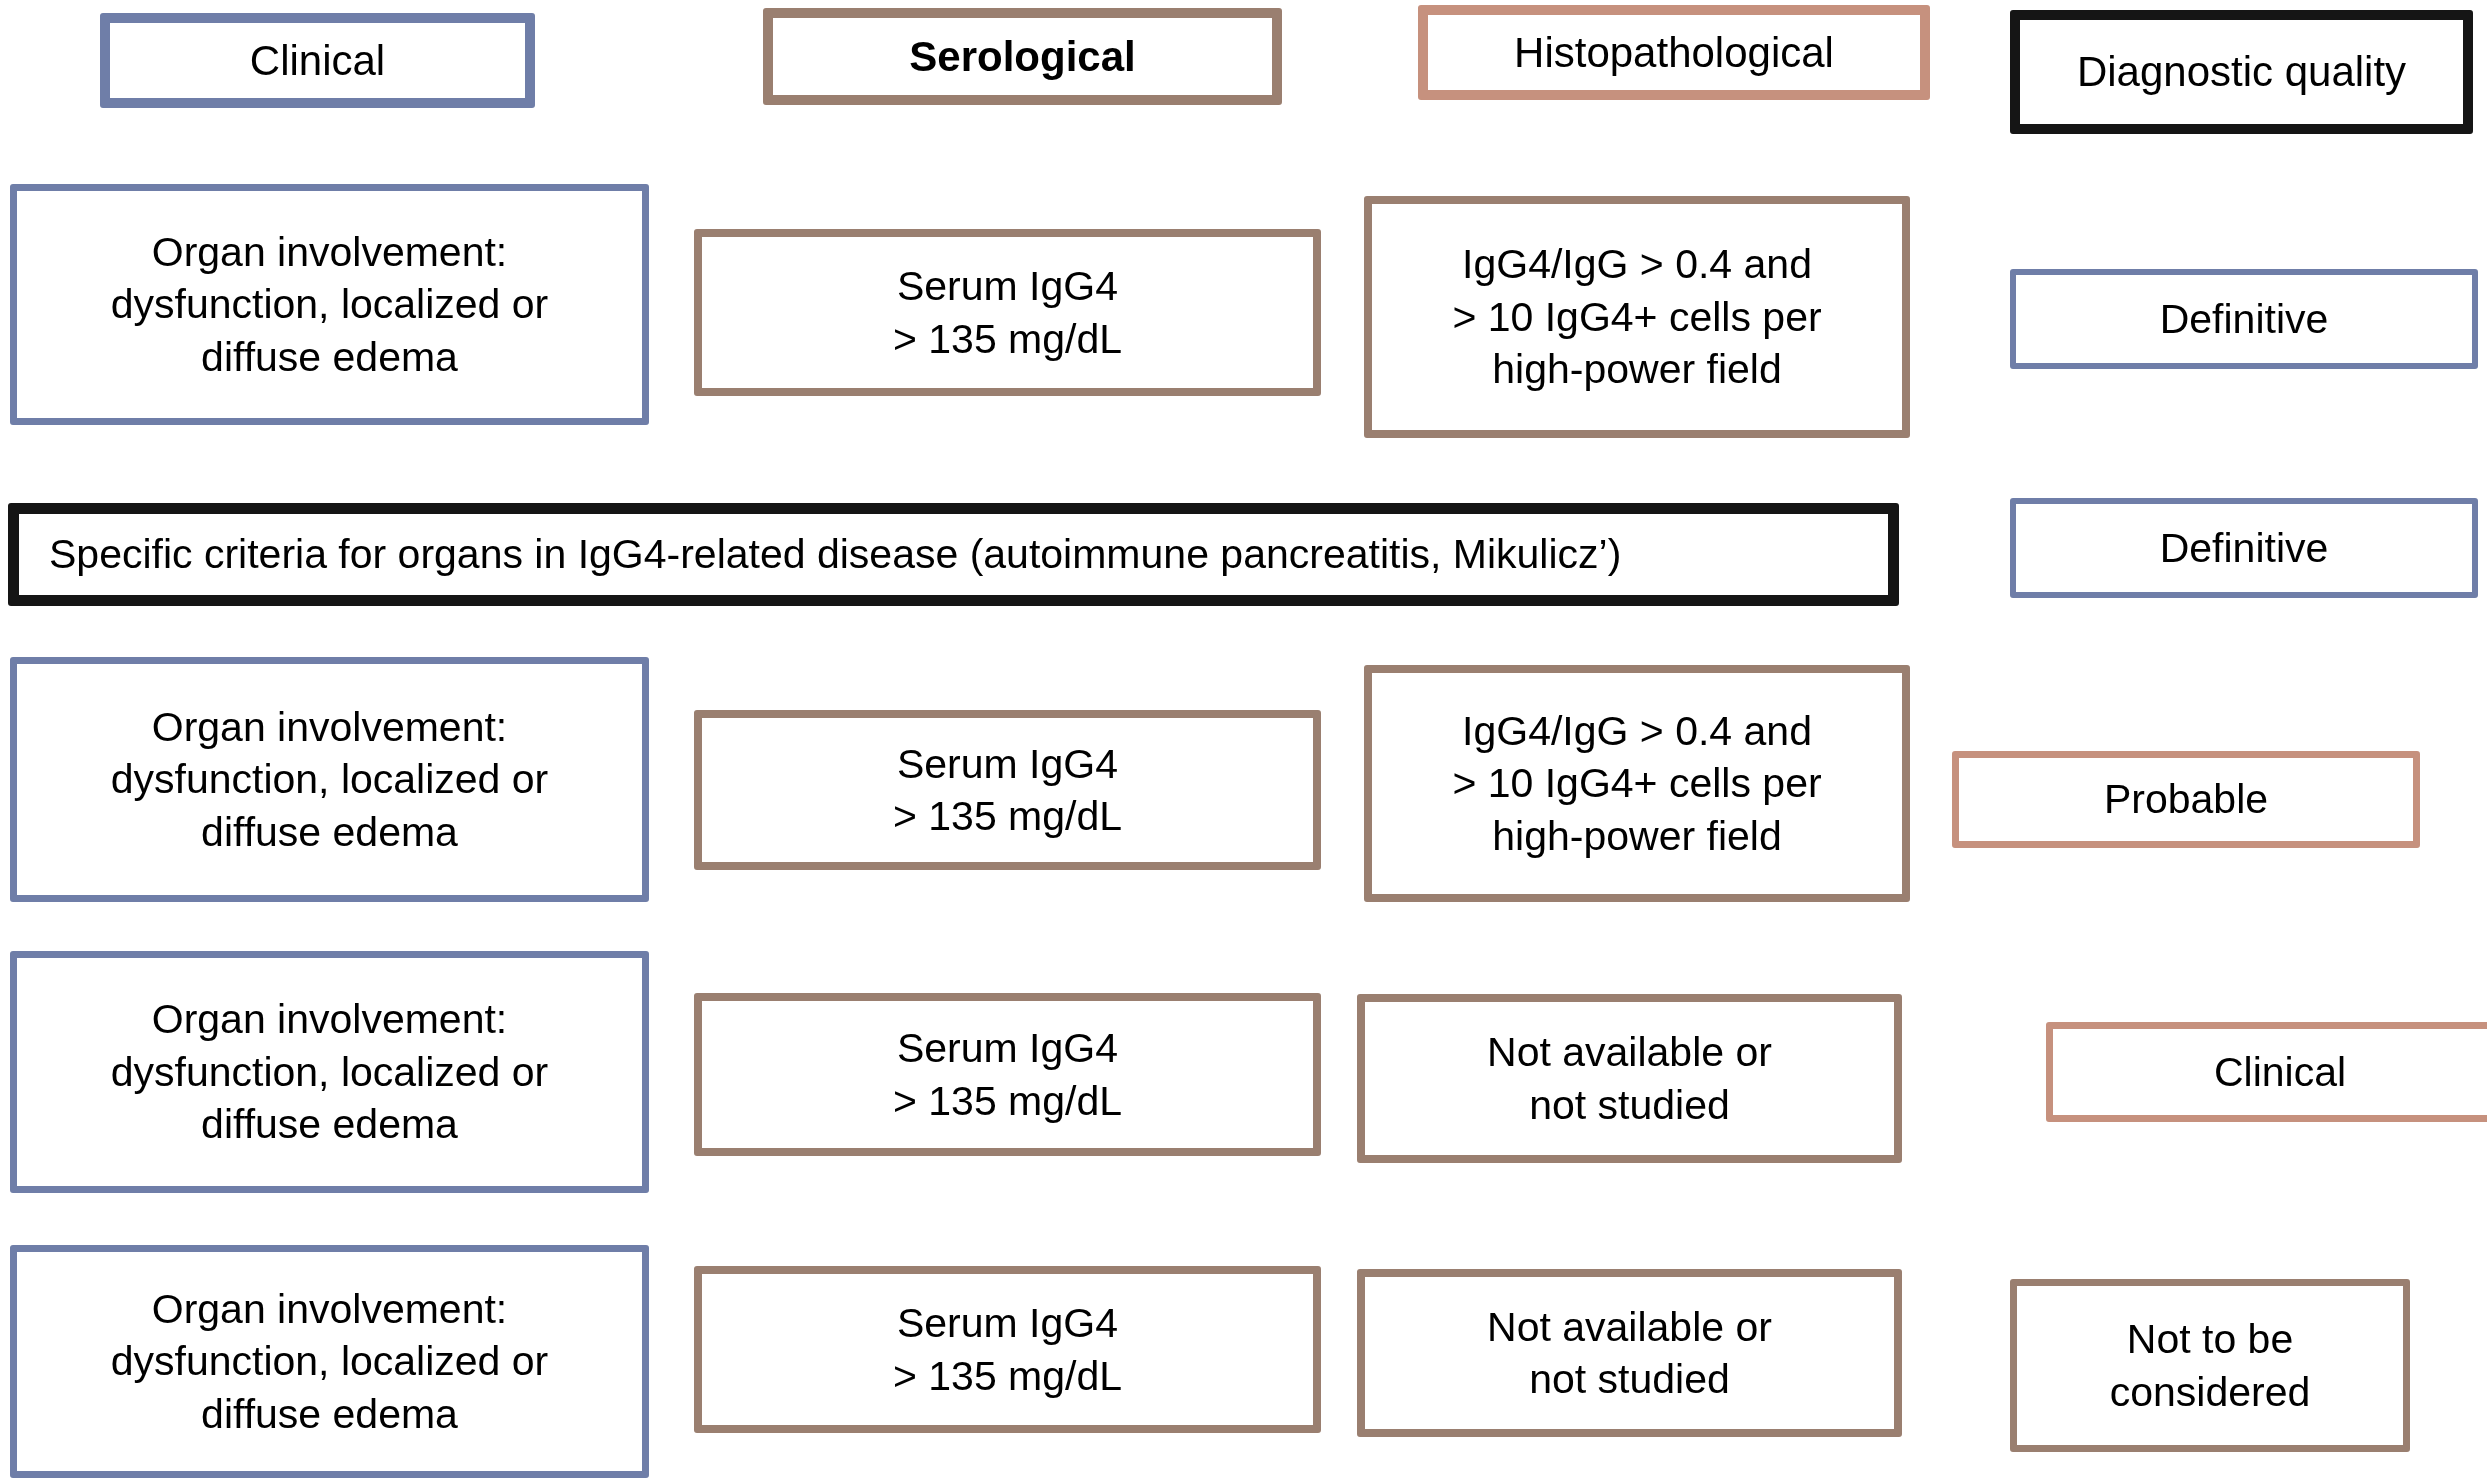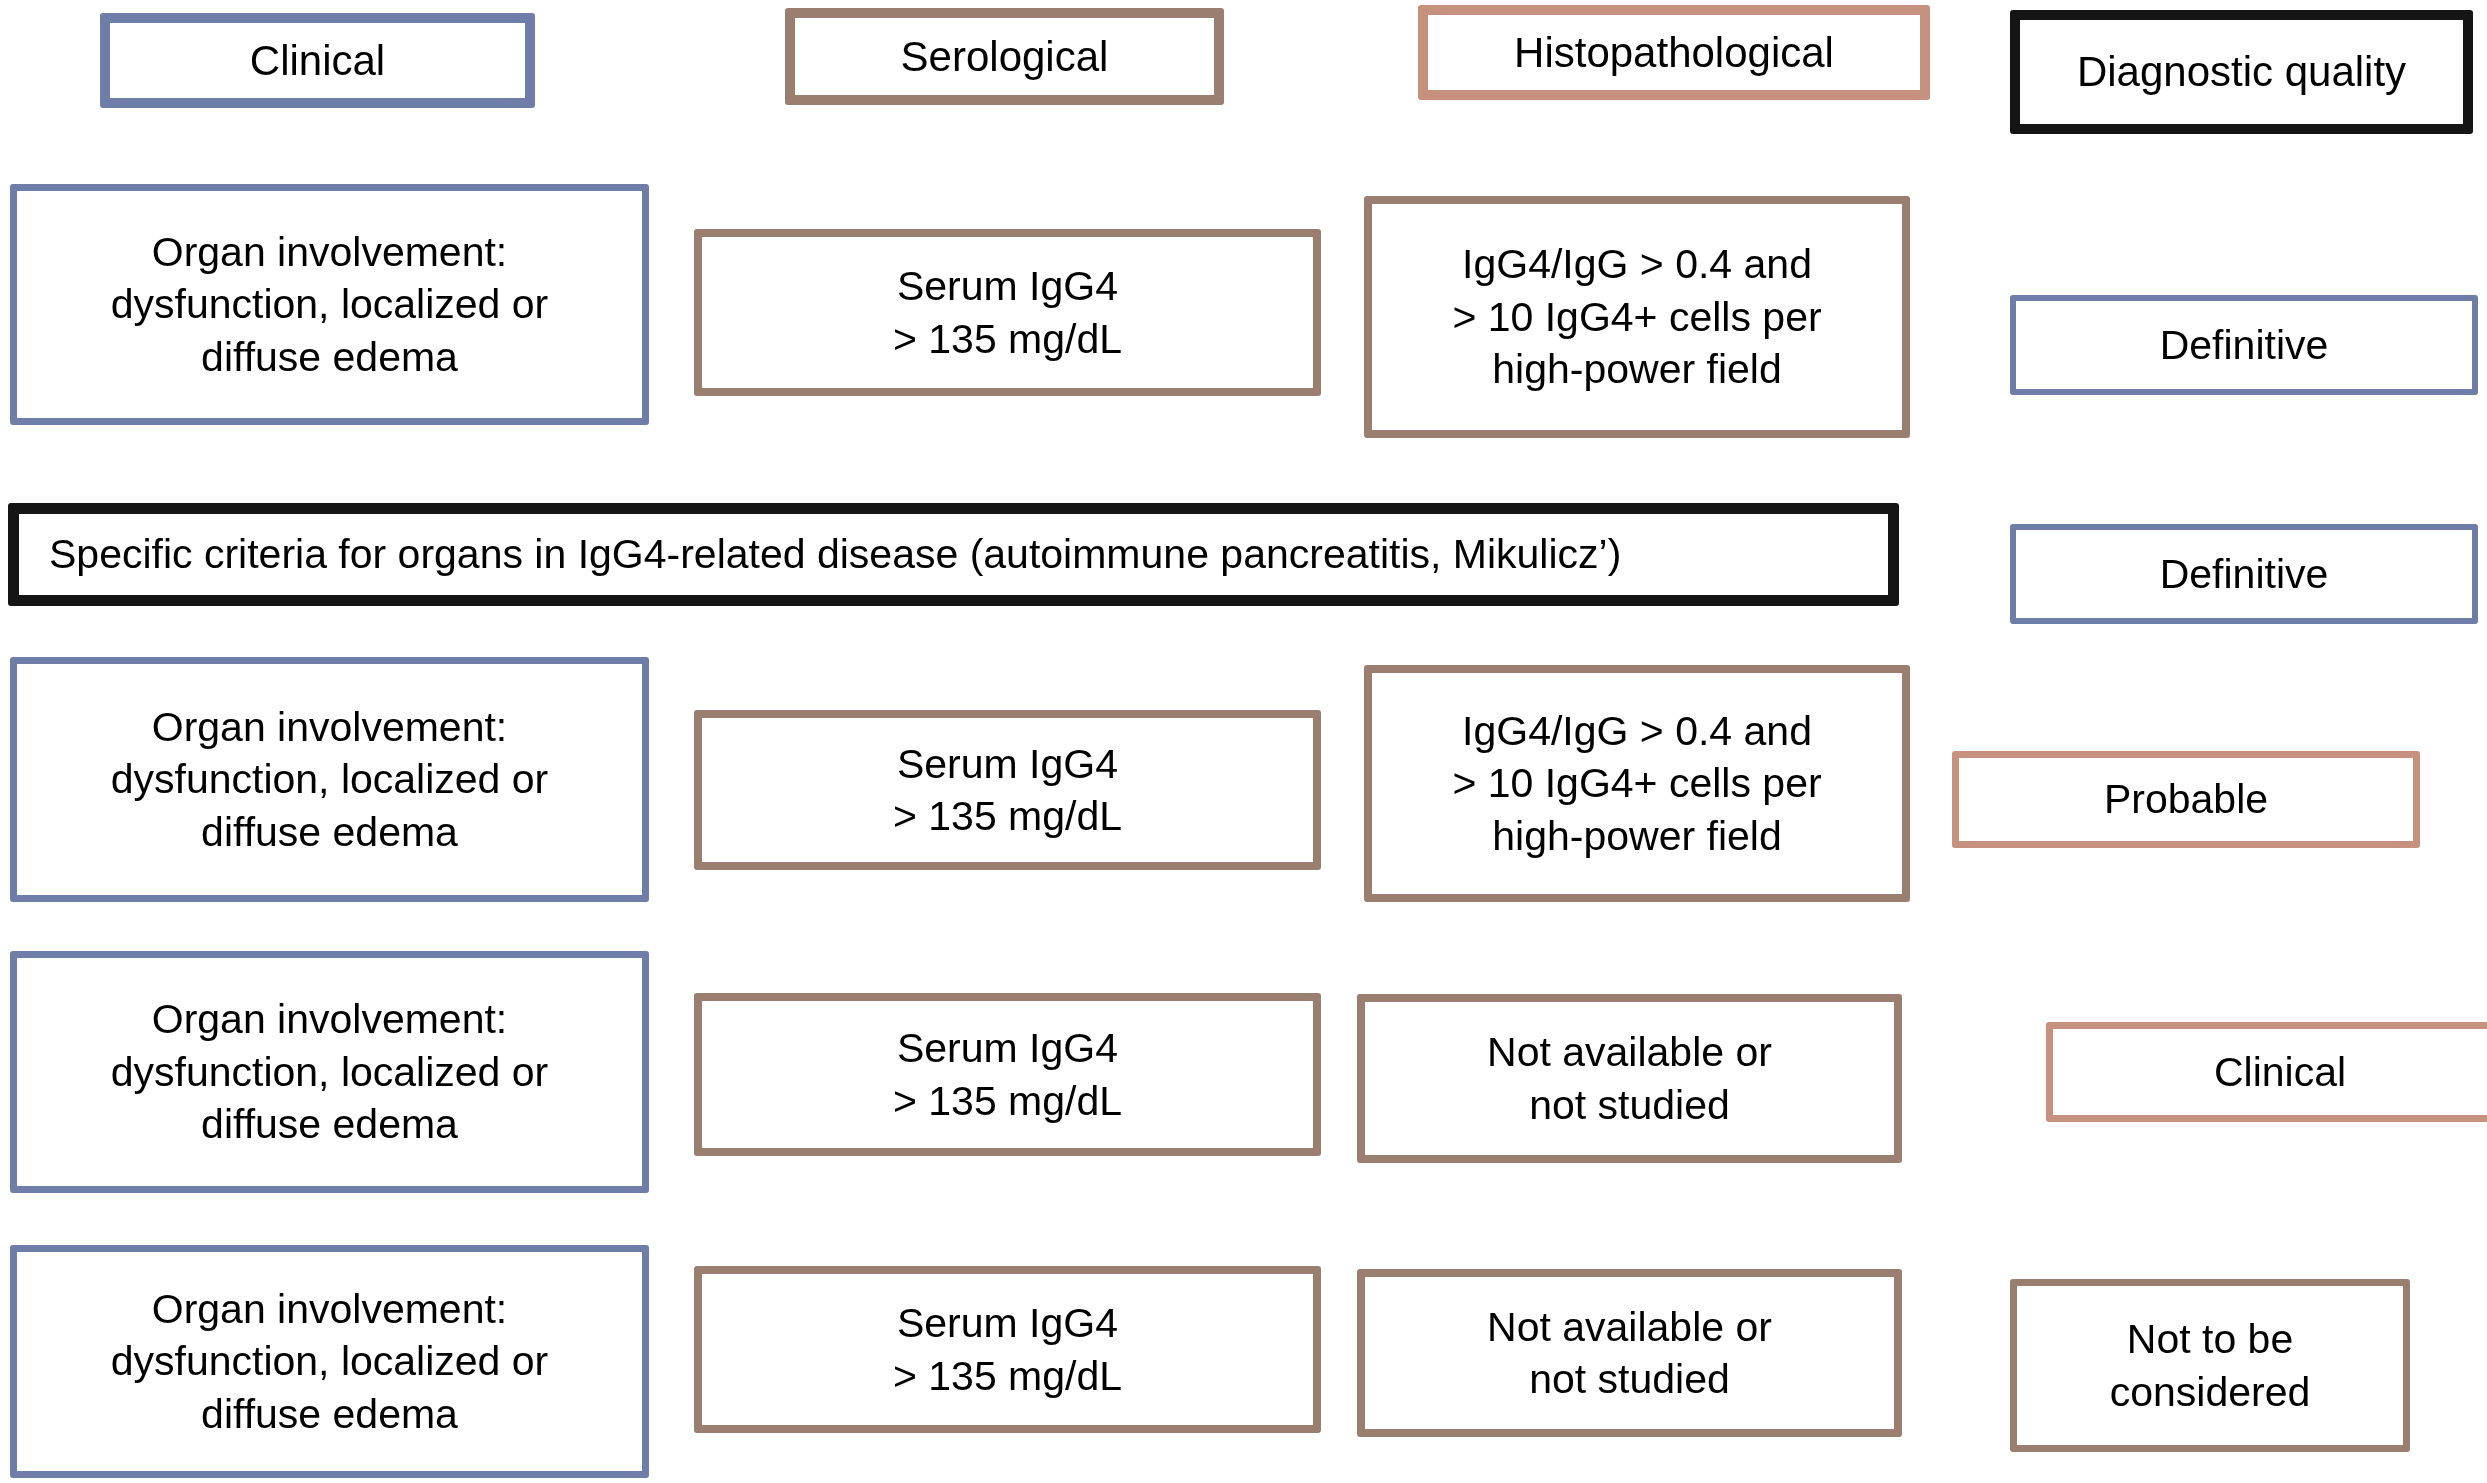--- a/index.html
+++ b/index.html
@@ -24,37 +24,37 @@
     line-height:1.28;
     border-style:solid;
     border-width:8px;
     border-radius:3px;
   }
   .header{border-width:10px;font-size:42px;}
   .b-blue{border-color:var(--blue);}
   .b-brown{border-color:var(--brown);}
   .b-salmon{border-color:var(--salmon);margin-left:36px;}
   .b-black{border-color:var(--black);}
-  .bw6{border-width:6px;margin-top:26px;}
+  .bw6{border-width:6px;}
   .bw7{border-width:7px;}
   .bw8{border-width:8px;}
   .bw11{border-width:11px;}
   .wide{
     justify-content:flex-start;
     text-align:center;
     padding:0 20px 0 30px;
   }
 </style>
 </head>
 <body>
 
 <div class="canvas">
 
   <div class="box header b-blue" style="left:100px;top:13px;width:435px;height:95px;">Clinical</div>
-  <div class="box header b-brown" style="left:785px;top:8px;width:439px;height:97px;">Serological</div>
+  <div class="box header b-brown" style="left:763px;top:8px;width:519px;height:97px;font-weight:bold;">Serological</div>
   <div class="box header b-salmon" style="left:1382px;top:5px;width:512px;height:95px;">Histopathological</div>
   <div class="box header b-black" style="left:2010px;top:10px;width:463px;height:124px;">Diagnostic quality</div>
 
   <div class="box b-blue bw7" style="left:10px;top:184px;width:639px;height:241px;">Organ involvement:
 dysfunction, localized or
 diffuse edema</div>
   <div class="box b-brown bw8" style="left:694px;top:229px;width:627px;height:167px;">Serum IgG4
 &gt; 135 mg/dL</div>
   <div class="box b-brown bw8" style="left:1364px;top:196px;width:546px;height:242px;">IgG4/IgG &gt; 0.4 and
 &gt; 10 IgG4+ cells per

